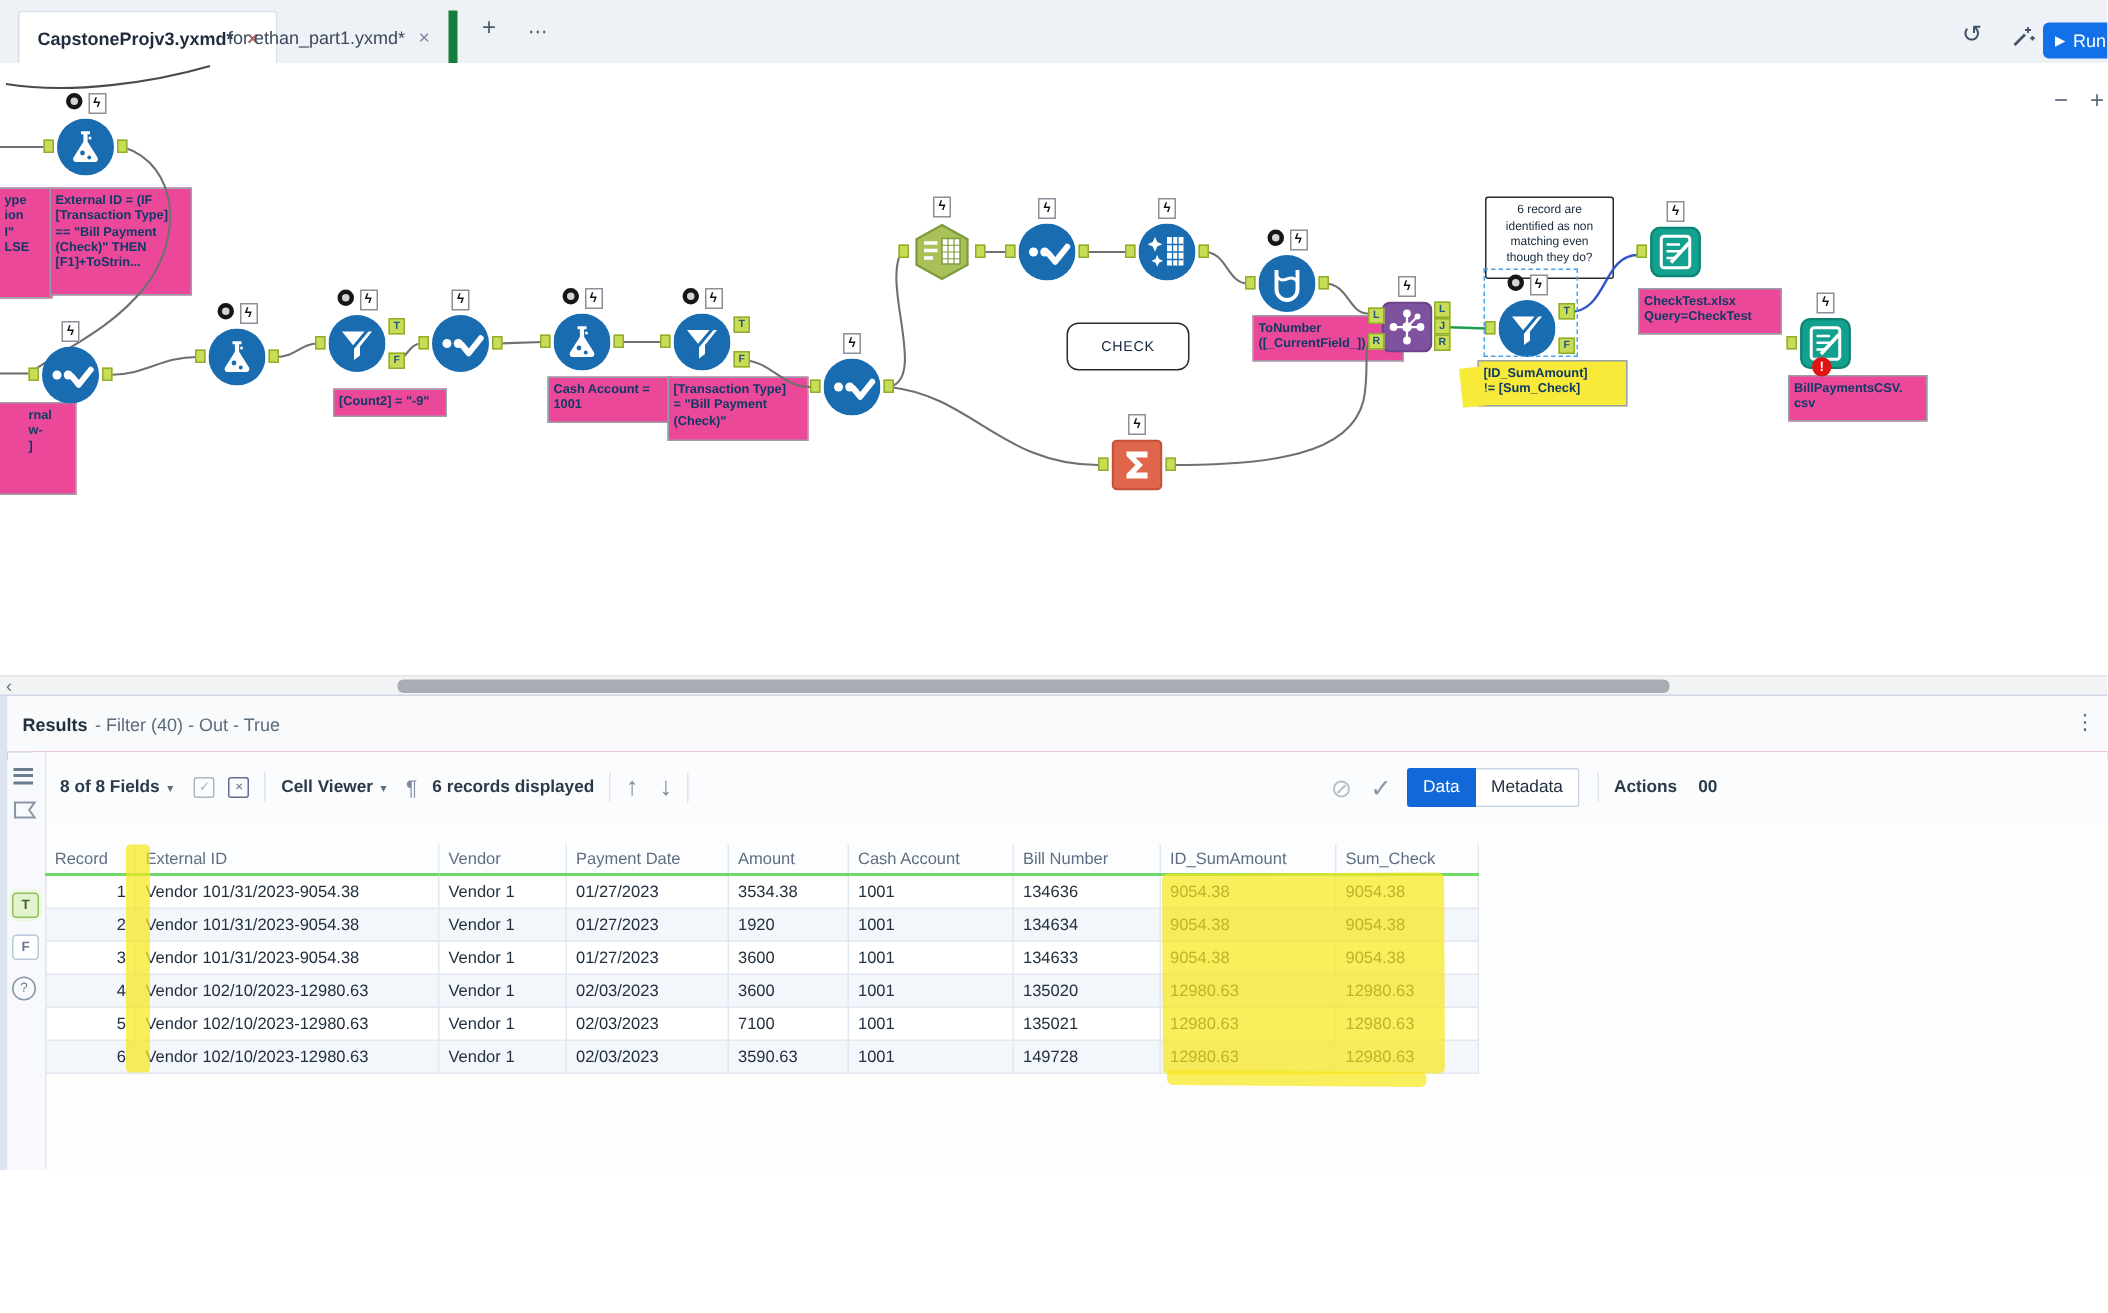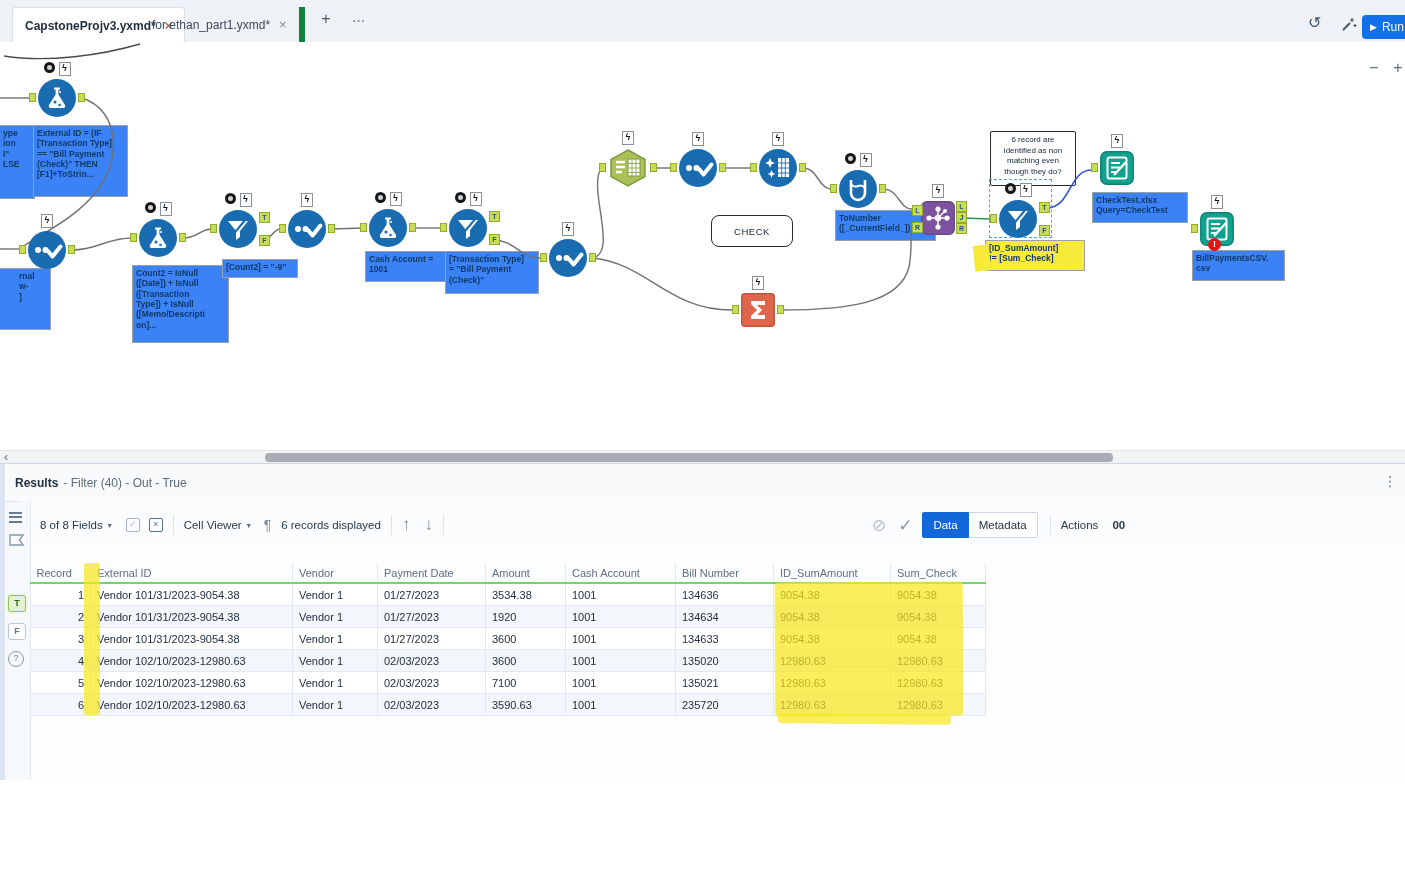--- a/index.html
+++ b/index.html
@@ -20,21 +20,21 @@
   #run-btn{position:absolute;left:1362px;top:15px;width:60px;height:24px;background:#1270e8;color:#fff;
     border-radius:4px;font-size:12px;display:flex;align-items:center;padding-left:8px;gap:5px;}
   #run-btn .play{font-size:9px;}
 
   
   #canvas{position:absolute;left:0;top:42px;width:1405px;height:408px;background:#fff;overflow:hidden;}
   #wires{position:absolute;left:0;top:0;z-index:2;pointer-events:none;}
   .zoomctl{position:absolute;top:16px;width:20px;height:20px;color:#5a6b7d;font-size:16px;text-align:center;line-height:19px;z-index:4;}
   #zoom-out{left:1364px;} #zoom-in{left:1388px;}
 
-  .anno{position:absolute;z-index:1;background:#3b82f6;border:1px solid #9aa0a8;color:#103a66;
+  .anno{position:absolute;z-index:1;background:#ec4899;border:1px solid #9aa0a8;color:#103a66;
     font-size:8.5px;font-weight:600;line-height:1.22;padding:2px 3px;white-space:pre-line;}
   .anno.edge{border-left:none;}
   .anno.hl{background:#f7ea39;}
   .anno.hl::before{content:"";position:absolute;left:-12px;top:4px;width:16px;height:26px;background:#f7ea39;transform:rotate(-6deg);}
   .comment{position:absolute;z-index:1;background:#fff;border:1.5px solid #2a2a2a;color:#14273a;
     white-space:pre-line;text-align:center;margin-left:16px;}
   #check-box{left:695px;top:173px;width:80px;height:30px;border-radius:8px;font-size:9.5px;letter-spacing:.5px;
     display:flex;align-items:center;justify-content:center;}
   #note-box{left:974px;top:89px;width:84px;height:50px;font-size:8px;line-height:1.32;padding-top:3px;border-radius:2px;}
 
@@ -61,21 +61,21 @@
 
   
   #results{position:absolute;left:0;top:463px;width:1405px;height:405px;background:#fdfdfe;border-top:1px solid #ccd6e4;}
   #res-edge{position:absolute;left:0;top:0;width:5px;height:405px;background:#dbe4f0;}
   #bottomstrip{position:absolute;left:0;top:868px;width:1405px;height:7px;background:#dce6f2;}
   #res-header{position:absolute;left:5px;top:0;right:0;height:37px;display:flex;align-items:center;border-bottom:6px solid #be185d;background:#f9fafc;}
   #res-title{font-size:12px;font-weight:700;color:#20303f;margin-left:10px;}
   #res-subtitle{font-size:12px;color:#5c6b7a;margin-left:5px;}
   #res-kebab{position:absolute;right:8px;top:9px;font-size:14px;color:#5a6b7d;}
   #res-toolbar{position:absolute;left:30px;top:37px;right:0;height:48px;display:flex;align-items:center;background:#fbfcfe;}
-  .tbtext{font-size:11.5px;color:#2a3a4a;}
+  .tbtext{font-size:11.5px;color:#2a3a4a;font-weight:bold;}
   .caret{font-size:8px;color:#5a6b7d;margin-left:5px;}
   .tbicon{color:#7d8b9c;font-size:14px;}
   .tbdiv{width:1px;height:20px;background:#dde4ec;margin:0 10px;}
   .cbx{width:12px;height:12px;border:1.5px solid #aab6c4;border-radius:2px;font-size:9px;color:#aab6c4;text-align:center;line-height:11px;}
   .cbx.dark{border-color:#5f7190;color:#5f7190;}
   #search-wrap{display:flex;align-items:center;background:#eef1f6;border-radius:3px;height:27px;width:230px;padding:0 8px;gap:6px;}
   #search-input{border:none;background:transparent;outline:none;font-size:11.5px;color:#3a4a5c;width:180px;font-family:"Liberation Sans",sans-serif;}
   #search-input::placeholder{color:#7a8aa0;}
   .segbtn{height:26px;display:flex;align-items:center;padding:0 10px;font-size:11.5px;box-sizing:border-box;}
   #btn-data{background:#1268d8;color:#fff;border:1px solid #1268d8;border-radius:2px 0 0 2px;}
@@ -171,26 +171,20 @@
 I"
 LSE</div>
     <div class="anno" style="left:33px;top:83px;width:87px;height:66px;">External ID = (IF
 [Transaction Type]
 == "Bill Payment
 (Check)" THEN
 [F1]+ToStrin...</div>
     <div class="anno edge" style="left:0;top:226px;width:28px;height:56px;padding-left:19px;">rnal
 w-
 ]</div>
-    <div class="anno" style="left:132px;top:223px;width:89px;height:72px;">Count2 = IsNull
-([Date]) + IsNull
-([Transaction
-Type]) + IsNull
-([Memo/Descripti
-on]...</div>
     <div class="anno" style="left:222px;top:217px;width:68px;height:13px;">[Count2] = "-9"</div>
     <div class="anno" style="left:365px;top:209px;width:75px;height:25px;">Cash Account =
 1001</div>
     <div class="anno" style="left:445px;top:209px;width:86px;height:37px;">[Transaction Type]
 = "Bill Payment
 (Check)"</div>
     <div class="anno" style="left:835px;top:168px;width:93px;height:25px;">ToNumber
 ([_CurrentField_])</div>
     <div class="anno hl" style="left:985px;top:198px;width:92px;height:25px;">[ID_SumAmount]
 != [Sum_Check]</div>
@@ -599,21 +593,21 @@
               <td>12980.63</td>
               <td>12980.63</td>
             </tr>
             <tr>
               <td class="rec">6</td>
               <td>Vendor 102/10/2023-12980.63</td>
               <td>Vendor 1</td>
               <td>02/03/2023</td>
               <td>3590.63</td>
               <td>1001</td>
-              <td>235720</td>
+              <td>149728</td>
               <td>12980.63</td>
               <td>12980.63</td>
             </tr>
           </tbody>
       </table>
       <div class="hl-overlay" id="hl-stripe"></div>
       <div class="hl-overlay" id="hl-block"></div>
       <div class="hl-overlay" id="hl-smear"></div>
     </div>
   </div>

